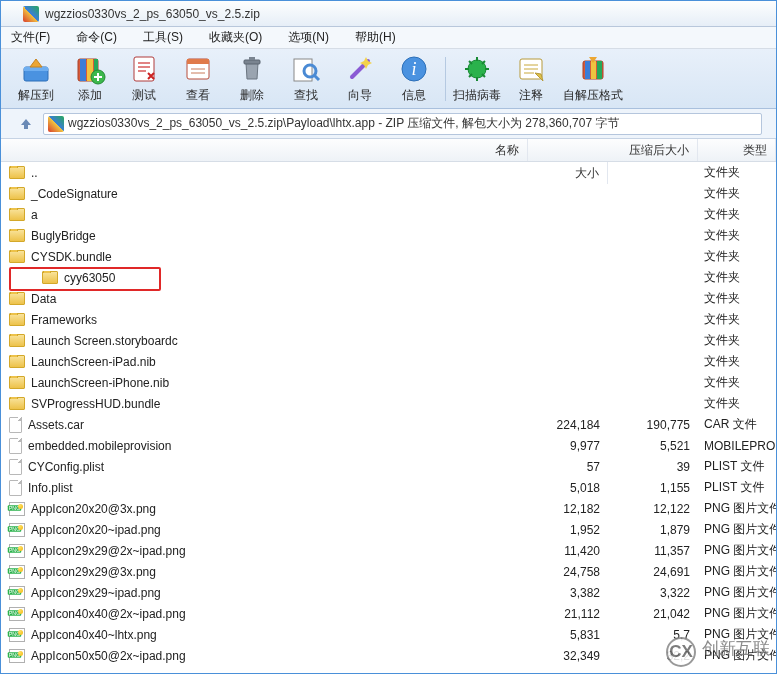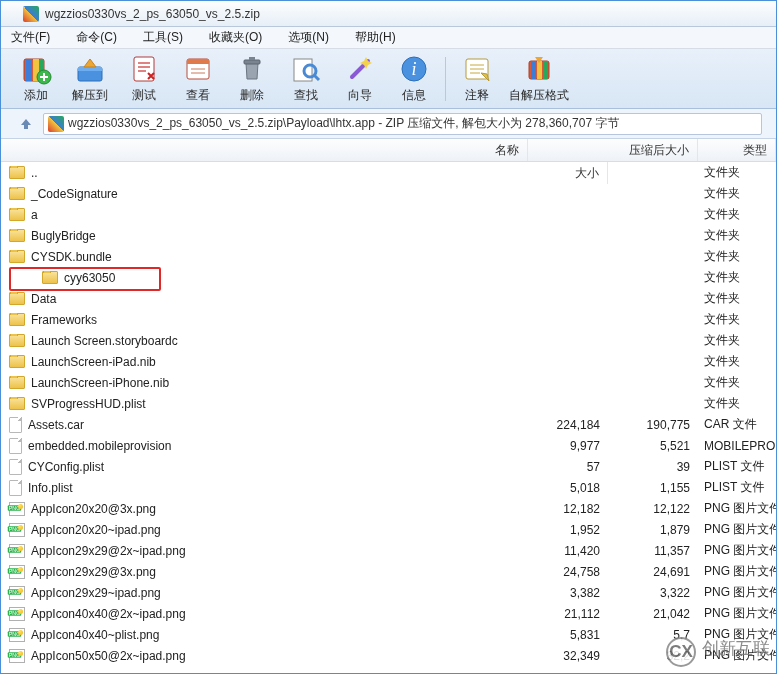--- a/index.html
+++ b/index.html
@@ -235,43 +235,43 @@
   <div class="menuitem">工具(S)</div>
   <div class="menuitem">收藏夹(O)</div>
   <div class="menuitem">选项(N)</div>
   <div class="menuitem">帮助(H)</div>
 </div>
 
 <div class="toolbar">
   <div class="tool">
     <div class="tool-icon">
       <svg width="32" height="32" viewBox="0 0 32 32">
+          <rect x="4" y="14" width="24" height="14" rx="2" fill="#4a92e0" stroke="#2c6fb8"></rect>
+          <rect x="4" y="14" width="24" height="4" fill="#6eaef0"></rect>
+          <path d="M10 14l6-8 6 8z" fill="#eca633" stroke="#c58320"></path>
+        </svg>
+    </div>
+    <div class="tool-label">解压到</div>
+  </div>
+  <div class="tool">
+    <div class="tool-icon">
+      <svg width="32" height="32" viewBox="0 0 32 32">
           <rect x="4" y="6" width="20" height="22" rx="2" fill="#d85a3a" stroke="#a8432a"></rect>
           <rect x="6" y="6" width="6" height="22" fill="#3b7dd8"></rect>
           <rect x="13" y="6" width="6" height="22" fill="#f0c340"></rect>
           <rect x="20" y="6" width="4" height="22" fill="#27a85a"></rect>
           <circle cx="24" cy="24" r="7" fill="#3cb84c" stroke="#258a34"></circle>
           <path d="M24 20v8M20 24h8" stroke="#fff" stroke-width="2"></path>
         </svg>
     </div>
     <div class="tool-label">添加</div>
   </div>
   <div class="tool">
     <div class="tool-icon">
       <svg width="32" height="32" viewBox="0 0 32 32">
-          <rect x="4" y="14" width="24" height="14" rx="2" fill="#4a92e0" stroke="#2c6fb8"></rect>
-          <rect x="4" y="14" width="24" height="4" fill="#6eaef0"></rect>
-          <path d="M10 14l6-8 6 8z" fill="#eca633" stroke="#c58320"></path>
-        </svg>
-    </div>
-    <div class="tool-label">解压到</div>
-  </div>
-  <div class="tool">
-    <div class="tool-icon">
-      <svg width="32" height="32" viewBox="0 0 32 32">
           <rect x="6" y="4" width="20" height="24" rx="2" fill="#fff" stroke="#b03a3a"></rect>
           <path d="M10 10h12M10 14h12M10 18h8" stroke="#d85a5a" stroke-width="1.5"></path>
           <path d="M20 20l6 6M26 20l-6 6" stroke="#c22" stroke-width="2"></path>
         </svg>
     </div>
     <div class="tool-label">测试</div>
   </div>
   <div class="tool">
     <div class="tool-icon">
       <svg width="32" height="32" viewBox="0 0 32 32">
@@ -314,20 +314,29 @@
   <div class="tool">
     <div class="tool-icon">
       <svg width="32" height="32" viewBox="0 0 32 32">
           <circle cx="16" cy="16" r="12" fill="#4a92e0" stroke="#2c6fb8"></circle>
           <text x="16" y="22" text-anchor="middle" font-size="18" font-family="Georgia" font-style="italic" fill="#fff">i</text>
         </svg>
     </div>
     <div class="tool-label">信息</div>
   </div>
   <div class="sep"></div>
+  <div class="tool">
+    <div class="tool-icon">
+      <svg width="32" height="32" viewBox="0 0 32 32">
+          <circle cx="16" cy="16" r="9" fill="#2bb24c" stroke="#188a34"></circle>
+          <path d="M16 4v4M16 24v4M4 16h4M24 16h4M8 8l3 3M21 21l3 3M8 24l3-3M21 11l3-3" stroke="#188a34" stroke-width="2"></path>
+        </svg>
+    </div>
+    <div class="tool-label">扫描病毒</div>
+  </div>
   <div class="tool">
     <div class="tool-icon">
       <svg width="32" height="32" viewBox="0 0 32 32">
           <rect x="5" y="6" width="22" height="20" rx="2" fill="#fff" stroke="#b79a3a"></rect>
           <path d="M9 12h14M9 16h14M9 20h10" stroke="#c9a83a"></path>
           <path d="M20 20l8 8-2-7z" fill="#e0c24a" stroke="#b79a3a"></path>
         </svg>
     </div>
     <div class="tool-label">注释</div>
   </div>
@@ -468,21 +477,21 @@
         <div class="icon-folder"></div>
         <span>LaunchScreen-iPhone.nib</span>
       </div>
       <div class="cell-size"></div>
       <div class="cell-packed"></div>
       <div class="cell-type">文件夹</div>
     </div>
     <div class="row">
       <div class="cell-name">
         <div class="icon-folder"></div>
-        <span>SVProgressHUD.plist</span>
+        <span>SVProgressHUD.bundle</span>
       </div>
       <div class="cell-size"></div>
       <div class="cell-packed"></div>
       <div class="cell-type">文件夹</div>
     </div>
     <div class="row">
       <div class="cell-name">
         <div class="icon-file"></div>
         <span>Assets.car</span>
       </div>
@@ -567,21 +576,21 @@
         <div class="icon-png"></div>
         <span>AppIcon40x40@2x~ipad.png</span>
       </div>
       <div class="cell-size">21,112</div>
       <div class="cell-packed">21,042</div>
       <div class="cell-type">PNG 图片文件</div>
     </div>
     <div class="row">
       <div class="cell-name">
         <div class="icon-png"></div>
-        <span>AppIcon40x40~plist.png</span>
+        <span>AppIcon40x40~lhtx.png</span>
       </div>
       <div class="cell-size">5,831</div>
       <div class="cell-packed">5,7</div>
       <div class="cell-type">PNG 图片文件</div>
     </div>
     <div class="row">
       <div class="cell-name">
         <div class="icon-png"></div>
         <span>AppIcon50x50@2x~ipad.png</span>
       </div>

